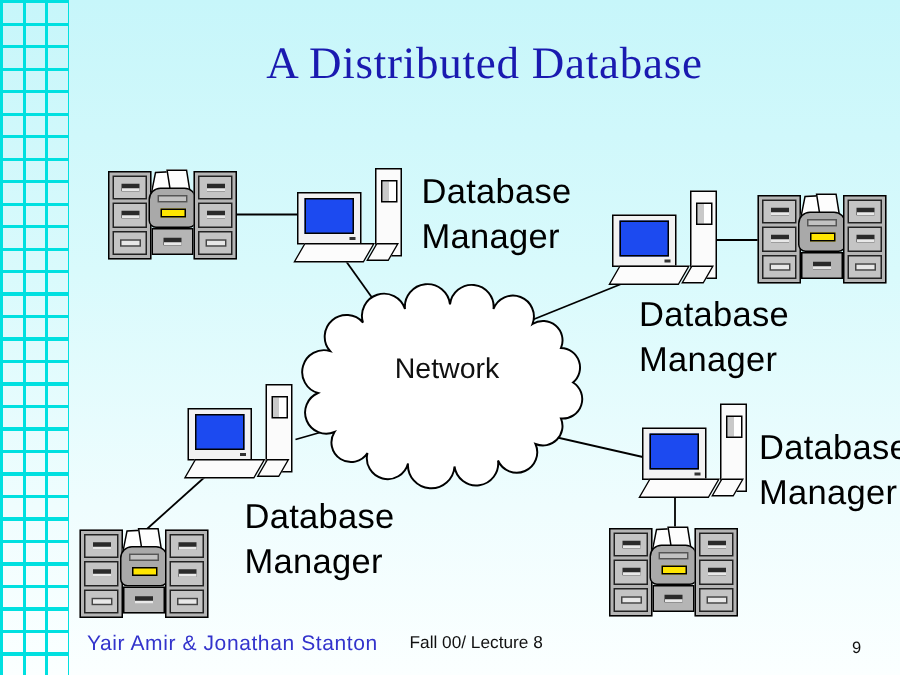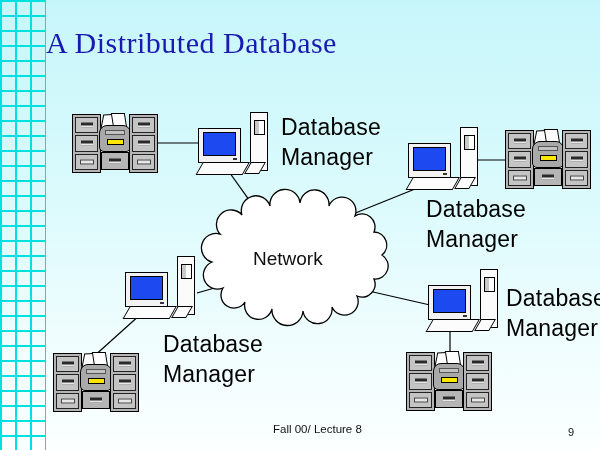--- a/index.html
+++ b/index.html
@@ -14,28 +14,28 @@
   }
   
   .grid-strip{
     position:absolute;left:0;top:0;width:46px;height:450px;
     background-image:
       repeating-linear-gradient(to right,#00e0e0 0 2px,transparent 2px 15px),
       repeating-linear-gradient(to bottom,#00e0e0 0 2px,transparent 2px 15px);
   }
   .title{
     position:absolute;left:46px;right:0;top:26px;margin:0;
-    text-align:left;
+    text-align:center;
     font-family:"Liberation Serif","DejaVu Serif",serif;
     font-weight:normal;font-size:30px;color:#1a1ab0;letter-spacing:.5px;
   }
   .lines-layer{position:absolute;left:0;top:0;z-index:1;}
   .net-label{
     position:absolute;left:253px;top:236px;width:90px;z-index:2;
-    text-align:left;font-size:19px;color:#101010;margin-top:12px;
+    text-align:center;font-size:19px;color:#101010;
   }
   
   .computer{position:absolute;width:78px;height:63px;z-index:3;}
   .tower{
     position:absolute;right:0;top:0;width:16px;height:57px;
     background:#fbfbfb;border:1px solid #000;
   }
   .tower .drive{
     margin:7px auto 0;width:9px;height:13px;border:1px solid #000;
     background:linear-gradient(to right,#c9c9c9 0 45%,#ffffff 45%);
@@ -271,15 +271,16 @@
         <div class="drawer"></div>
         <div class="drawer"></div>
       </div>
   </div>
 
   <div class="dm-label lbl-tl">Database Manager</div>
   <div class="dm-label lbl-tr">Database Manager</div>
   <div class="dm-label lbl-bl">Database Manager</div>
   <div class="dm-label lbl-br">Database Manager</div>
 
+  <div class="footer-authors">Yair Amir &amp; Jonathan Stanton</div>
   <div class="footer-course">Fall 00/ Lecture 8</div>
   <div class="footer-page">9</div>
 </div>
 
 </body></html>

